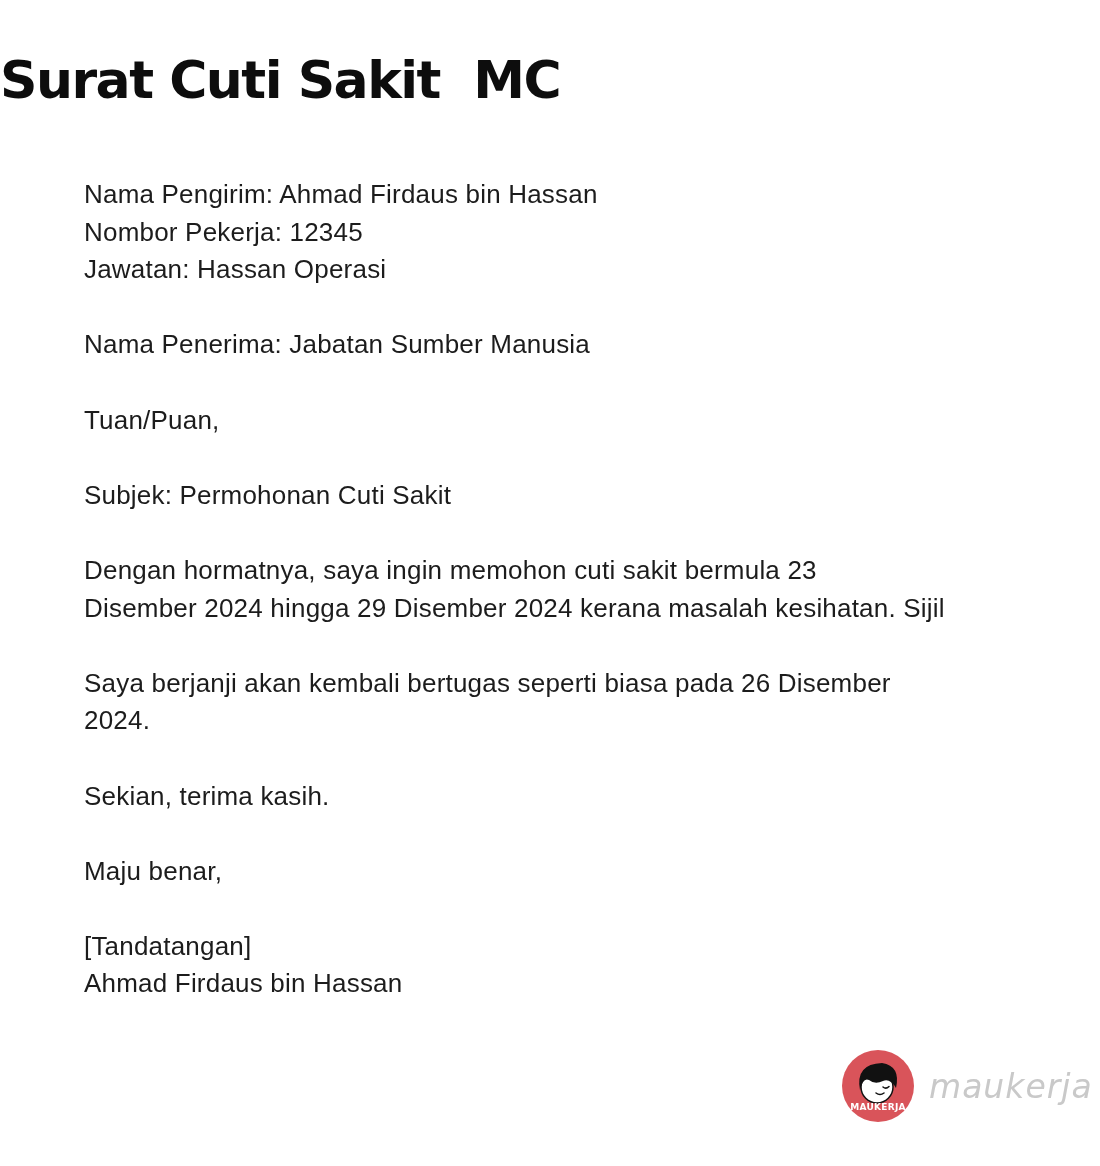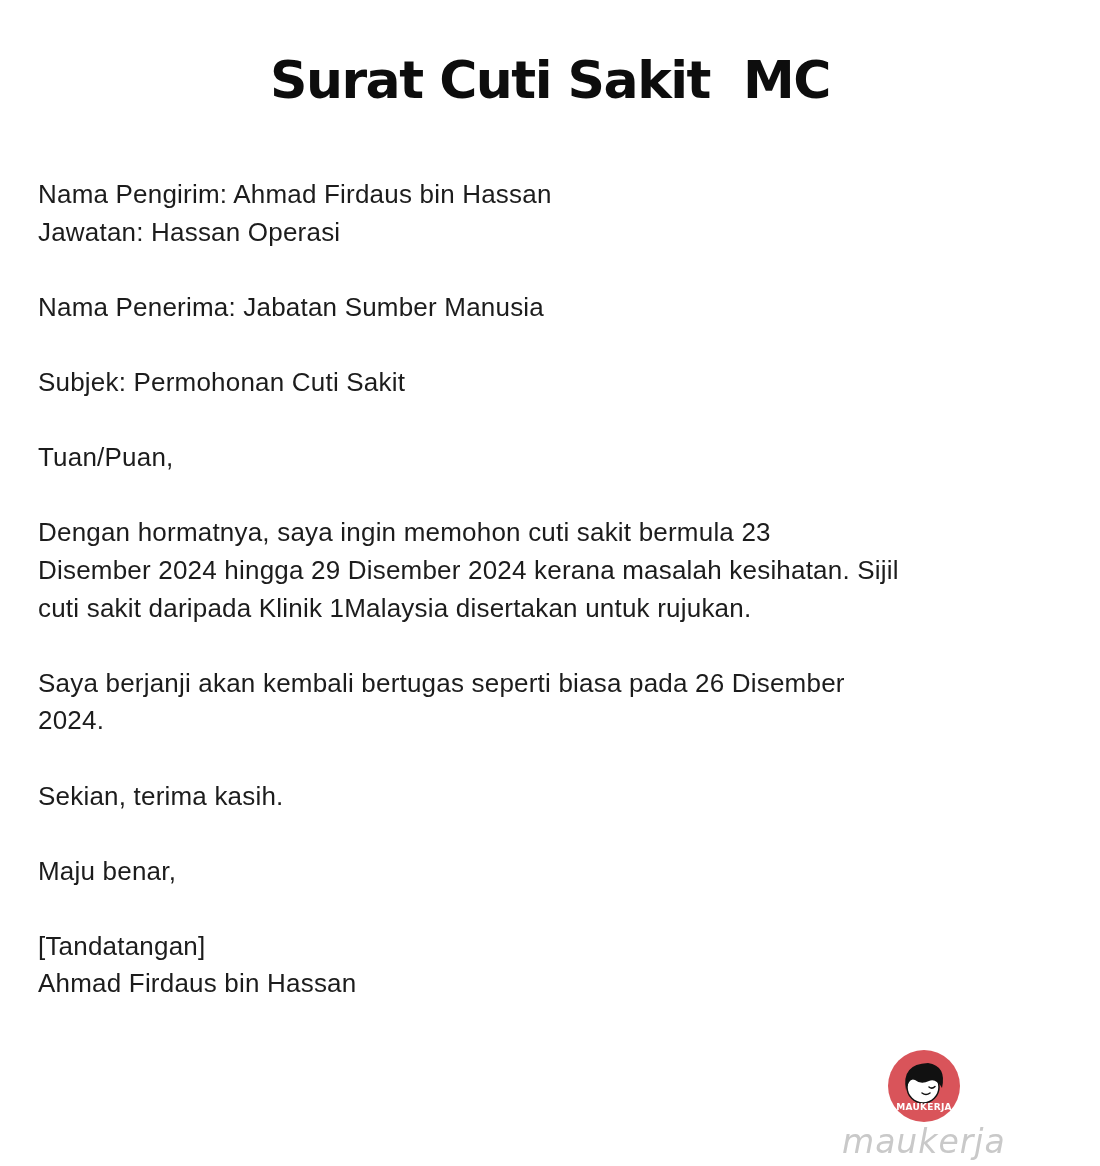--- a/index.html
+++ b/index.html
@@ -11,89 +11,87 @@
     overflow: hidden;
     font-family: "Liberation Sans", sans-serif;
     color: #1c1c1c;
   }
   .page-title {
     position: absolute;
     top: 52px;
     left: 0;
     width: 100%;
     margin: 0;
-    text-align: center;
     font-family: "DejaVu Sans", sans-serif;
     font-size: 52px;
     font-weight: 800;
     letter-spacing: -1.5px;
     color: #0d0d0d;
     line-height: 1.1;
   }
   .letter {
     position: absolute;
     left: 38px;
     top: 176px;
     width: 1012px;
     font-size: 26px;
     line-height: 37.6px;
     letter-spacing: 0.2px;
     font-weight: 400;
   }
-  .block { margin-bottom: 37.6px; }
+  .block { margin-bottom: 37.6px; margin-left: 46px; }
   .block:last-child { margin-bottom: 0; }
   .line { white-space: nowrap; }
   .brand {
     position: absolute;
     left: 842px;
     top: 1050px;
     display: flex;
     align-items: center;
-    gap: 0;
-    flex-direction: column;
+    gap: 15px;
   }
   .logo { width: 72px; height: 72px; display: block; }
   .wordmark {
     font-family: "DejaVu Sans", sans-serif;
     font-size: 33px;
     font-style: italic;
     font-weight: 400;
     color: #c9c9c9;
     letter-spacing: 1px;
   }
 </style>
 </head>
 <body>
 
 <h1 class="page-title">Surat Cuti Sakit &nbsp;MC</h1>
 
 <div class="letter">
 
   <div class="block">
     <div class="line">Nama Pengirim: Ahmad Firdaus bin Hassan</div>
+    <div class="line">Nombor Pekerja: 12345</div>
     <div class="line">Jawatan: Hassan Operasi</div>
   </div>
 
   <div class="block">
     <div class="line">Nama Penerima: Jabatan Sumber Manusia</div>
   </div>
 
 
   <div class="block">
-    <div class="line">Subjek: Permohonan Cuti Sakit</div>
+    <div class="line">Tuan/Puan,</div>
   </div>
 
   <div class="block">
-    <div class="line">Tuan/Puan,</div>
+    <div class="line">Subjek: Permohonan Cuti Sakit</div>
   </div>
 
   <div class="block">
     <div class="line">Dengan hormatnya, saya ingin memohon cuti sakit bermula 23</div>
     <div class="line">Disember 2024 hingga 29 Disember 2024 kerana masalah kesihatan. Sijil</div>
-    <div class="line">cuti sakit daripada Klinik 1Malaysia disertakan untuk rujukan.</div>
   </div>
 
   <div class="block">
     <div class="line">Saya berjanji akan kembali bertugas seperti biasa pada 26 Disember</div>
     <div class="line">2024.</div>
   </div>
 
   <div class="block">
     <div class="line">Sekian, terima kasih.</div>
   </div>

